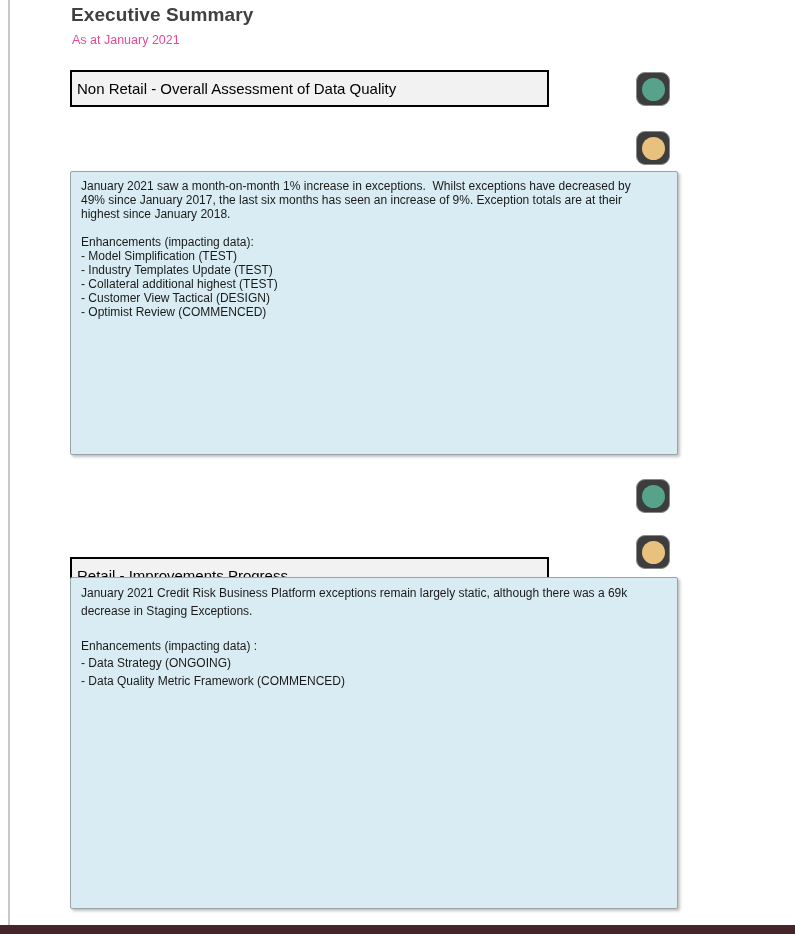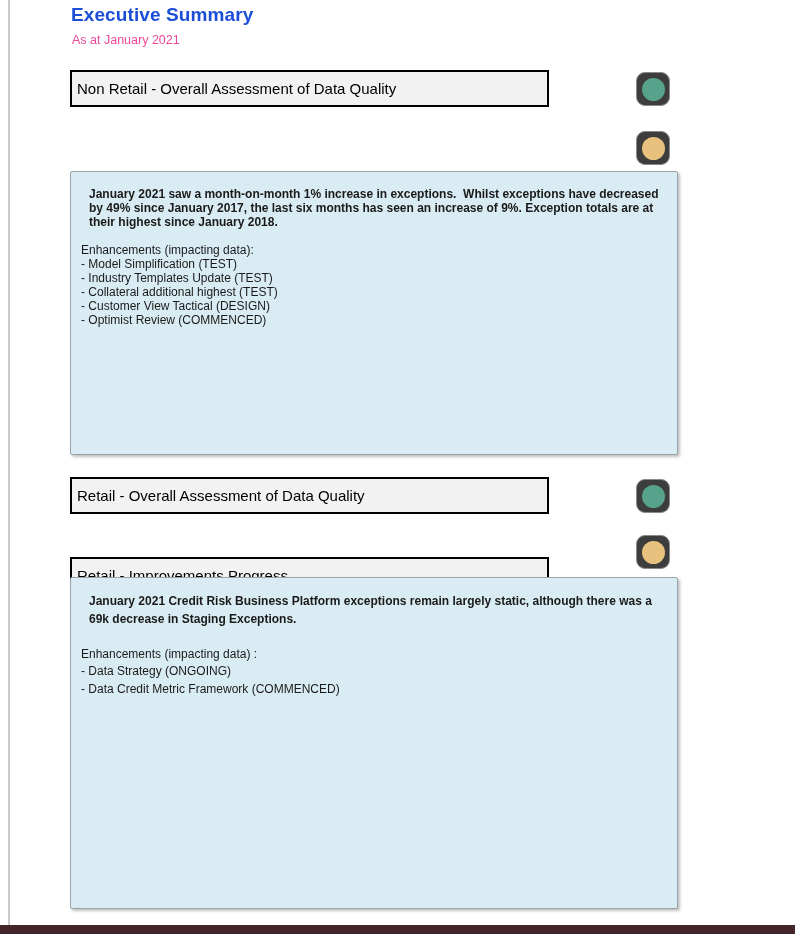--- a/index.html
+++ b/index.html
@@ -14,21 +14,21 @@
   .page { position: absolute; inset: 0; }
 
   .left-rule {
     position: absolute; left: 8px; top: 0;
     width: 2px; height: 925px;
     background: #c9c9c9;
   }
 
   .page-title {
     position: absolute; left: 71px; top: 4px;
-    font-size: 19px; font-weight: 600; color: #1d4ed8;
+    font-size: 19px; font-weight: 600; color: #404040;
     margin: 0; letter-spacing: 0.1px;
   }
   .page-subtitle {
     position: absolute; left: 72px; top: 33px;
     font-size: 12.5px; color: #ec4899;
   }
 
   .header-bar {
     position: absolute; left: 70px;
     width: 479px; height: 37px;
@@ -66,21 +66,21 @@
     background: #daecf3;
     border: 1px solid #9aa3a8;
     border-radius: 2px;
     box-shadow: 2px 2px 3px rgba(0,0,0,0.25);
     padding: 7px 10px;
     font-size: 12px; color: #1a1a1a;
   }
   .panel1 { top: 171px; height: 284px; line-height: 14px; }
   .panel2 { top: 577px; height: 332px; line-height: 17.5px; }
 
-  .para { margin: 8px; white-space: pre-wrap; max-width: 572px; font-weight: bold; }
+  .para { margin: 0; white-space: pre-wrap; max-width: 572px; }
   .panel1 .enh-label { margin-top: 14px; }
   .panel2 .enh-label { margin-top: 17.5px; }
   .enh-item { }
 
   .footer-bar {
     position: absolute; left: 0; bottom: 0;
     width: 795px; height: 9px;
     background: #43252a;
   }
 </style>
@@ -108,36 +108,33 @@
   <div class="panel panel1">
     <p class="para">January 2021 saw a month-on-month 1% increase in exceptions.  Whilst exceptions have decreased by 49% since January 2017, the last six months has seen an increase of 9%. Exception totals are at their highest since January 2018.</p>
     <div class="enh-label">Enhancements (impacting data):</div>
     <div class="enh-item">- Model Simplification (TEST)</div>
     <div class="enh-item">- Industry Templates Update (TEST)</div>
     <div class="enh-item">- Collateral additional highest (TEST)</div>
     <div class="enh-item">- Customer View Tactical (DESIGN)</div>
     <div class="enh-item">- Optimist Review (COMMENCED)</div>
   </div>
 
-  <div class="header-bar hb3">
-    <span>Retail - Overall Assessment of Data Quality</span>
-  </div>
   <div class="indicator in3">
     <div class="status-circle" style="background: rgb(87, 162, 138);"></div>
   </div>
 
   <div class="header-bar hb4">
     <span>Retail - Improvements Progress</span>
   </div>
   <div class="indicator in4">
     <div class="status-circle" style="background: rgb(233, 193, 126);"></div>
   </div>
 
   <div class="panel panel2">
     <p class="para">January 2021 Credit Risk Business Platform exceptions remain largely static, although there was a 69k decrease in Staging Exceptions.</p>
     <div class="enh-label">Enhancements (impacting data) :</div>
     <div class="enh-item">- Data Strategy (ONGOING)</div>
-    <div class="enh-item">- Data Credit Metric Framework (COMMENCED)</div>
+    <div class="enh-item">- Data Quality Metric Framework (COMMENCED)</div>
   </div>
 
   <div class="footer-bar" style="background: rgb(67, 37, 42);"></div>
 
 </div>
 
 </body></html>

